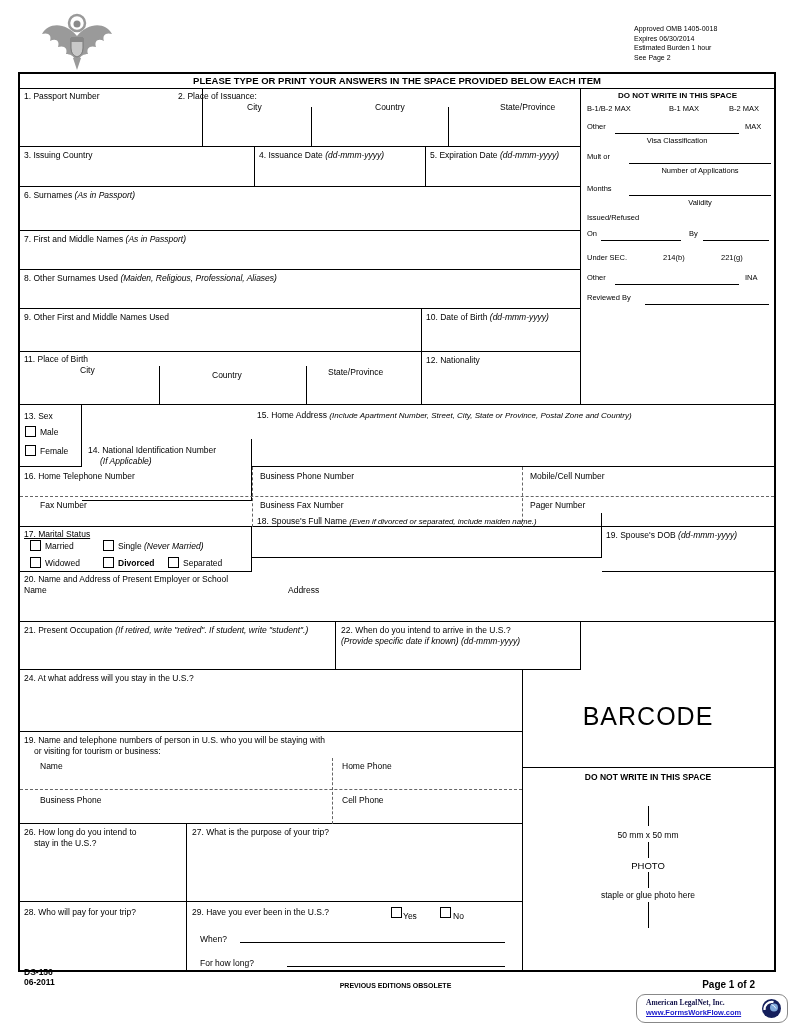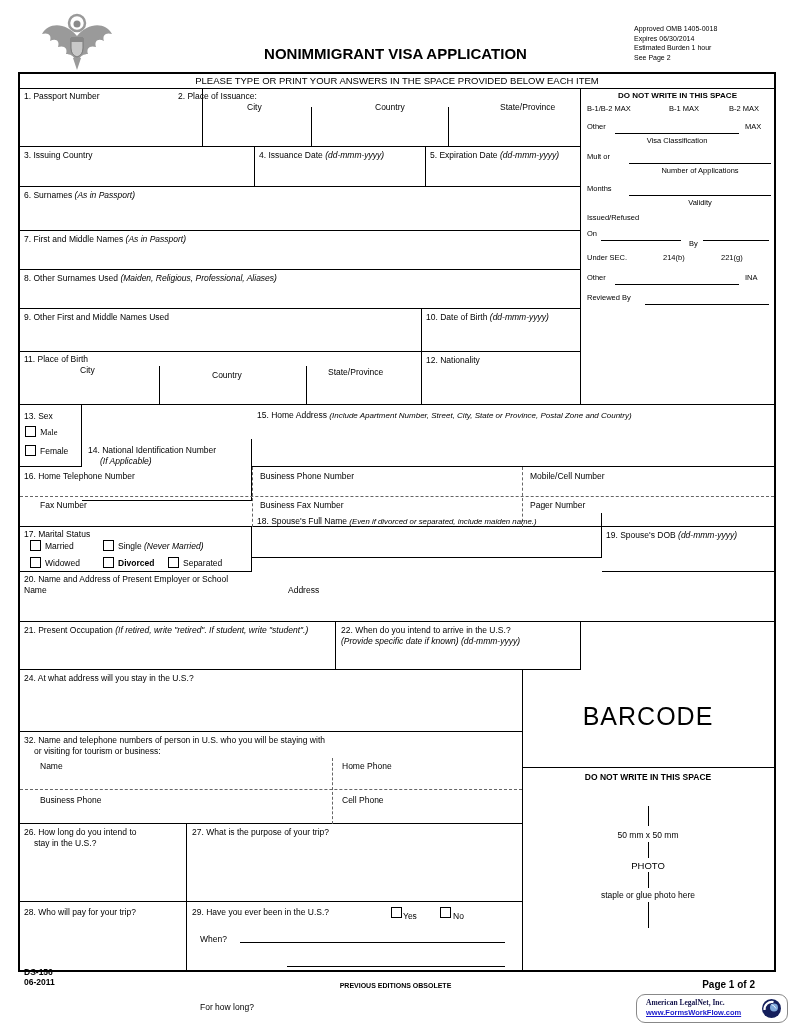--- a/index.html
+++ b/index.html
@@ -17,21 +17,21 @@
   .br{border-right:1px solid #000;}
   .bl{border-left:1px solid #000;}
   .bt{border-top:1px solid #000;}
   .ln{position:absolute;border-bottom:1px solid #000;height:0;}
   .vln{position:absolute;border-left:1px solid #000;width:0;}
   .dv{position:absolute;border-left:1px dashed #666;width:0;}
   .dh{position:absolute;border-top:1px dashed #666;height:0;}
   .cb{position:absolute;width:9px;height:9px;border:1.8px solid #000;background:#fff;}
   .ctr{text-align:center;}
   .banner{position:absolute;left:0;top:0;width:100%;height:14px;border-bottom:1px solid #000;
-          font-size:9.5px;font-weight:normal;text-align:center;line-height:14px;}
+          font-size:9.5px;font-weight:bold;text-align:center;line-height:14px;}
   .form{position:absolute;left:18px;top:72px;width:754px;height:896px;border:2px solid #000;box-sizing:content-box;}
   .barcode-text{position:absolute;left:0;width:100%;text-align:center;font-size:25px;letter-spacing:1px;}
   .legal-box{position:absolute;left:636px;top:994px;width:150px;height:27px;border:1.5px solid #888;border-radius:9px;}
   a.url{color:#1a1acc;text-decoration:underline;}
 </style>
 </head>
 <body>
 
 <div class="page">
 
@@ -39,21 +39,20 @@
     <svg width="78" height="62" viewBox="0 0 78 62">
       <circle cx="39" cy="11" r="8" fill="none" stroke="#9a9a9a" stroke-width="2.5"></circle>
       <circle cx="39" cy="12" r="3.5" fill="#8a8a8a"></circle>
       <path d="M39 24 C28 10 10 10 4 22 C10 20 14 23 12 29 C18 26 22 29 20 35 C26 33 30 36 28 42 C32 42 36 44 37 48 L39 50 Z" fill="#9a9a9a"></path>
       <path d="M39 24 C50 10 68 10 74 22 C68 20 64 23 66 29 C60 26 56 29 58 35 C52 33 48 36 50 42 C46 42 42 44 41 48 L39 50 Z" fill="#9a9a9a"></path>
       <path d="M33 26 h12 v10 q0 7 -6 9 q-6 -2 -6 -9 Z" fill="#c8c8c8" stroke="#777" stroke-width="1"></path>
       <path d="M33 26 h12 v4 h-12 Z" fill="#888"></path>
       <path d="M35 46 L39 58 L43 46 Z" fill="#9a9a9a"></path>
     </svg>
   </div>
-  <div class="abs ctr b" style="left:0;top:45px;width:791px;font-size:15px;">NONIMMIGRANT VISA APPLICATION</div>
   <div class="abs tiny" style="left:634px;top:24px;line-height:9.5px;">
     <div>Approved OMB 1405-0018</div>
     <div>Expires 06/30/2014</div>
     <div>Estimated Burden 1 hour</div>
     <div>See Page 2</div>
   </div>
 
   <div class="form">
 
     <div class="banner">PLEASE TYPE OR PRINT YOUR ANSWERS IN THE SPACE PROVIDED BELOW EACH ITEM</div>
@@ -120,36 +119,36 @@
       <div class="abs small ctr" style="left:34px;top:48px;width:124px;">Visa Classification</div>
       <span class="lbl small" style="left:6px;top:65px;">Mult or</span>
       <div class="ln" style="left:48px;top:75px;width:142px;"></div>
       <div class="abs small ctr" style="left:48px;top:78px;width:142px;">Number of Applications</div>
       <span class="lbl small" style="left:6px;top:97px;">Months</span>
       <div class="ln" style="left:48px;top:107px;width:142px;"></div>
       <div class="abs small ctr" style="left:48px;top:110px;width:142px;">Validity</div>
       <span class="lbl small" style="left:6px;top:126px;">Issued/Refused</span>
       <span class="lbl small" style="left:6px;top:142px;">On</span>
       <div class="ln" style="left:20px;top:152px;width:80px;"></div>
-      <span class="lbl small" style="left:108px;top:152px;">By</span>
+      <span class="lbl small" style="left:108px;top:142px;">By</span>
       <div class="ln" style="left:122px;top:152px;width:66px;"></div>
       <span class="lbl small" style="left:6px;top:166px;">Under SEC.</span>
       <span class="lbl small" style="left:82px;top:166px;">214(b)</span>
       <span class="lbl small" style="left:140px;top:166px;">221(g)</span>
       <span class="lbl small" style="left:6px;top:186px;">Other</span>
       <div class="ln" style="left:34px;top:196px;width:124px;"></div>
       <span class="lbl small" style="left:164px;top:186px;">INA</span>
       <span class="lbl small" style="left:6px;top:206px;">Reviewed By</span>
       <div class="ln" style="left:64px;top:216px;width:124px;"></div>
     </div>
 
     <div class="cell bb br" style="left:0;top:331px;width:62px;height:62px;">
       <span class="lbl" style="left:4px;top:6px;">13. Sex</span>
       <span class="cb" style="left:5px;top:21px;"></span>
-      <span class="lbl" style="left:20px;top:22px;font-family:Liberation Serif, serif;">Male</span>
+      <span class="lbl" style="left:20px;top:22px;">Male</span>
       <span class="cb" style="left:5px;top:40px;"></span>
       <span class="lbl" style="left:20px;top:41px;">Female</span>
     </div>
     <div class="cell bb br" style="left:62px;top:331px;width:170px;height:62px;margin-top:34px;">
       <span class="lbl" style="left:6px;top:6px;">14. National Identification Number</span>
       <span class="lbl it" style="left:18px;top:17px;">(If Applicable)</span>
     </div>
     <div class="cell bb" style="left:232px;top:331px;width:522px;height:62px;">
       <span class="lbl" style="left:5px;top:5px;"><span>15. Home Address</span> <span class="it" style="font-size:8px;">(Include Apartment Number, Street, City, State or Province, Postal Zone and Country)</span></span>
     </div>
@@ -160,21 +159,21 @@
       <span class="lbl" style="left:510px;top:4px;">Mobile/Cell Number</span>
       <span class="lbl" style="left:20px;top:33px;">Fax Number</span>
       <span class="lbl" style="left:240px;top:33px;">Business Fax Number</span>
       <span class="lbl" style="left:510px;top:33px;">Pager Number</span>
       <div class="dh" style="left:0;top:29px;width:754px;"></div>
       <div class="dv" style="left:232px;top:0;height:60px;"></div>
       <div class="dv" style="left:502px;top:0;height:60px;"></div>
     </div>
 
     <div class="cell bb br" style="left:0;top:453px;width:232px;height:45px;">
-      <span class="lbl" style="left:4px;top:2px;">17. Marital Status</span>
+      <span class="lbl" style="left:4px;top:2px;text-decoration:underline;">17. Marital Status</span>
       <span class="cb" style="left:10px;top:13px;"></span>
       <span class="lbl" style="left:25px;top:14px;">Married</span>
       <span class="cb" style="left:83px;top:13px;"></span>
       <span class="lbl" style="left:98px;top:14px;"><span>Single</span> <span class="it">(Never Married)</span></span>
       <span class="cb" style="left:10px;top:30px;"></span>
       <span class="lbl" style="left:25px;top:31px;">Widowed</span>
       <span class="cb" style="left:83px;top:30px;"></span>
       <span class="lbl" style="left:98px;top:31px;font-weight:bold;">Divorced</span>
       <span class="cb" style="left:148px;top:30px;"></span>
       <span class="lbl" style="left:163px;top:31px;">Separated</span>
@@ -204,21 +203,21 @@
 
     <div class="cell bb" style="left:0;top:596px;width:502px;height:62px;">
       <span class="lbl" style="left:4px;top:3px;">24. At what address will you stay in the U.S.?</span>
     </div>
 
     <div class="cell" style="left:502px;top:596px;width:252px;height:97px;">
       <div class="barcode-text" style="top:32px;">BARCODE</div>
     </div>
 
     <div class="cell bb" style="left:0;top:658px;width:502px;height:92px;">
-      <span class="lbl" style="left:4px;top:3px;">32. Name and  telephone numbers of person in U.S. who you will be staying with</span>
+      <span class="lbl" style="left:4px;top:3px;">19. Name and  telephone numbers of person in U.S. who you will be staying with</span>
       <span class="lbl" style="left:14px;top:14px;">or visiting for tourism or business:</span>
       <span class="lbl" style="left:20px;top:29px;">Name</span>
       <span class="lbl" style="left:322px;top:29px;">Home Phone</span>
       <div class="dh" style="left:0;top:57px;width:502px;"></div>
       <span class="lbl" style="left:20px;top:63px;">Business Phone</span>
       <span class="lbl" style="left:322px;top:63px;">Cell Phone</span>
       <div class="dv" style="left:312px;top:26px;height:66px;"></div>
     </div>
 
     <div class="cell bb br" style="left:0;top:750px;width:167px;height:78px;">
@@ -233,21 +232,21 @@
       <span class="lbl" style="left:4px;top:5px;">28. Who will pay for your trip?</span>
     </div>
     <div class="cell" style="left:167px;top:828px;width:335px;height:68px;">
       <span class="lbl" style="left:5px;top:5px;">29. Have you ever been in the U.S.?</span>
       <span class="cb" style="left:204px;top:5px;"></span>
       <span class="lbl" style="left:216px;top:9px;">Yes</span>
       <span class="cb" style="left:253px;top:5px;"></span>
       <span class="lbl" style="left:266px;top:9px;">No</span>
       <span class="lbl" style="left:13px;top:32px;">When?</span>
       <div class="ln" style="left:53px;top:40px;width:265px;"></div>
-      <span class="lbl" style="left:13px;top:56px;margin-top:44px;">For how long?</span>
+      <span class="lbl" style="left:13px;top:56px;">For how long?</span>
       <div class="ln" style="left:100px;top:64px;width:218px;"></div>
     </div>
 
     <div class="cell bt" style="left:502px;top:693px;width:252px;height:203px;">
       <div class="abs b ctr" style="left:0;top:4px;width:100%;font-size:8.5px;">DO NOT WRITE IN THIS SPACE</div>
       <div class="vln" style="left:126px;top:38px;height:20px;"></div>
       <div class="abs ctr" style="left:0;top:62px;width:100%;font-size:8.5px;">50 mm x 50 mm</div>
       <div class="vln" style="left:126px;top:74px;height:16px;"></div>
       <div class="abs ctr" style="left:0;top:92px;width:100%;font-size:9.5px;">PHOTO</div>
       <div class="vln" style="left:126px;top:104px;height:16px;"></div>

